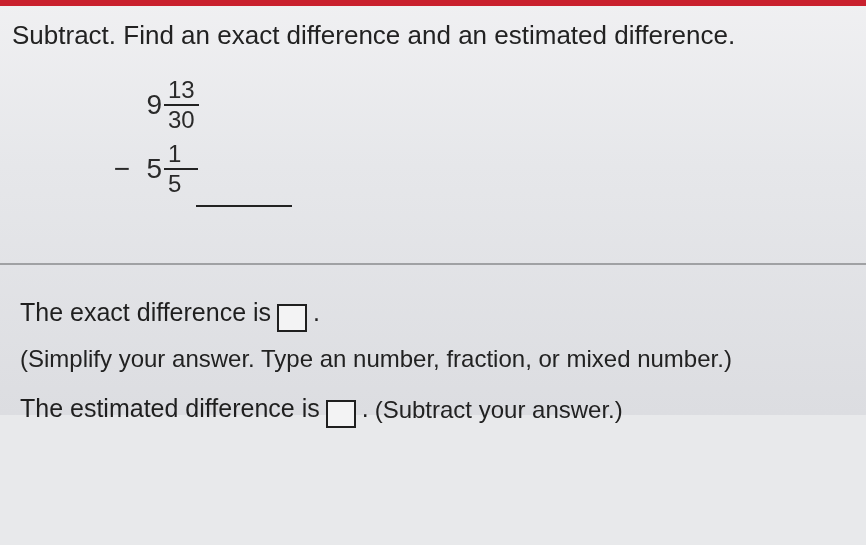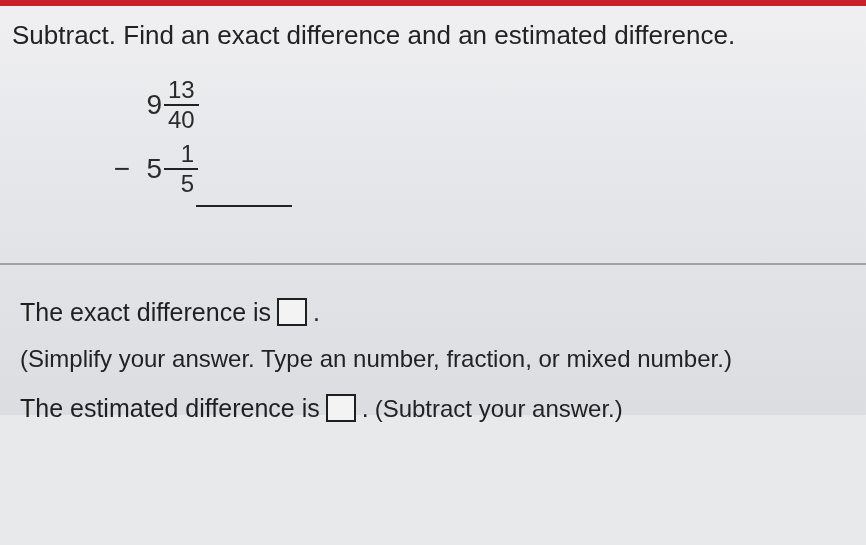--- a/index.html
+++ b/index.html
@@ -41,21 +41,21 @@
     text-align: right;
     padding-right: 4px;
   }
   .whole {
     width: 28px;
     text-align: right;
   }
   .frac {
     display: inline-flex;
     flex-direction: column;
-    align-items: flex-end;
+    align-items: flex-start;
     margin-left: 2px;
     line-height: 1;
   }
   .frac .num, .frac .den {
     font-size: 24px;
     padding: 2px 4px;
   }
   .frac .bar {
     width: 100%;
     min-width: 34px;
@@ -77,21 +77,21 @@
     opacity: 0.45;
   }
   .answers {
     padding: 28px 20px 0 20px;
     font-size: 25px;
     line-height: 1.55;
     color: #1f1f1f;
   }
   .ans-line {
     display: flex;
-    align-items: center;
+    align-items: flex-end;
     flex-wrap: wrap;
     gap: 6px;
     margin-bottom: 8px;
   }
   .blank {
     display: inline-block;
     width: 30px;
     height: 28px;
     border: 2px solid #1f1f1f;
     background: #f3f3f4;
@@ -110,21 +110,21 @@
 
   <div class="instruction">Subtract. Find an exact difference and an estimated difference.</div>
 
   <div class="problem">
     <div class="row">
       <span class="minus"></span>
       <span class="whole">9</span>
       <span class="frac">
         <span class="num">13</span>
         <span class="bar"></span>
-        <span class="den">40</span>
+        <span class="den">30</span>
       </span>
     </div>
     <div class="row">
       <span class="minus">−</span>
       <span class="whole">5</span>
       <span class="frac">
         <span class="num">1</span>
         <span class="bar"></span>
         <span class="den">5</span>
       </span>

